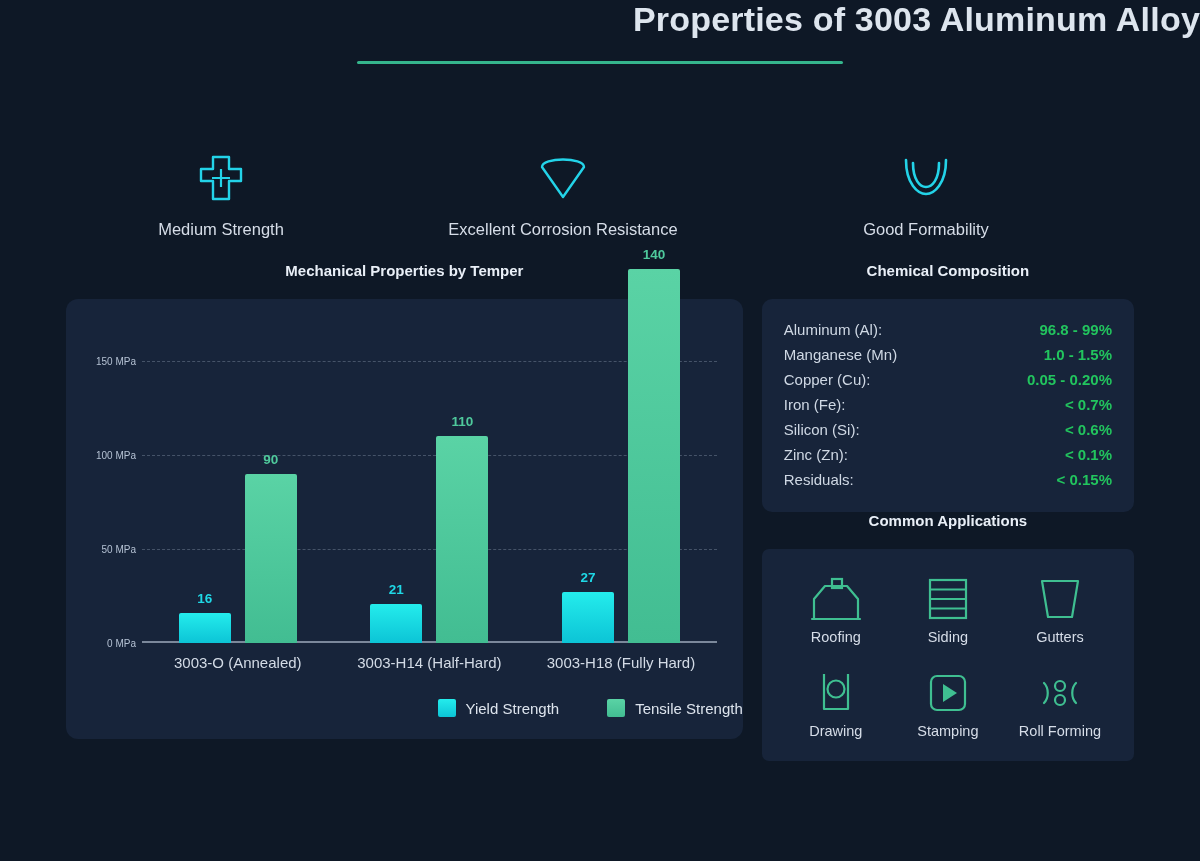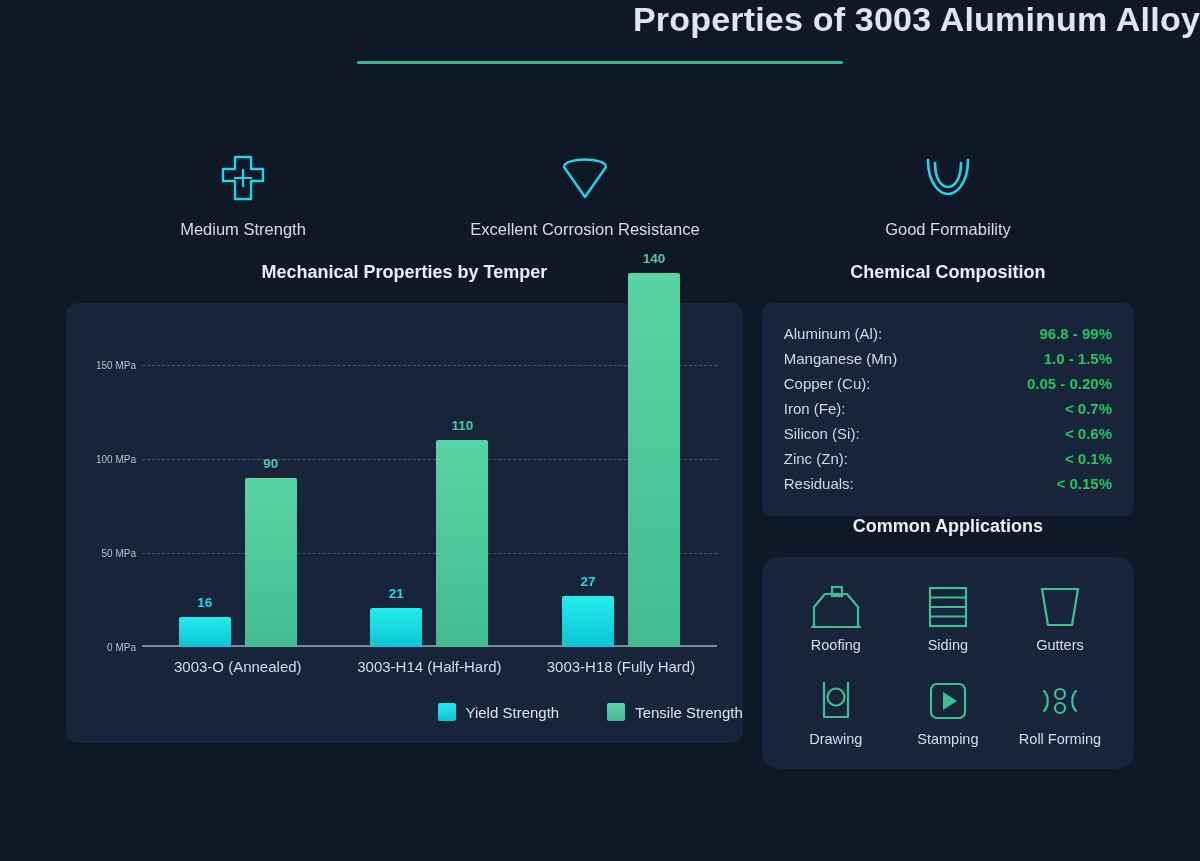--- a/index.html
+++ b/index.html
@@ -29,21 +29,21 @@
     height: 3px;
     background: #35b58c;
     margin: 22px auto 0;
     border-radius: 2px;
   }
 
   
   .features {
     position: absolute;
     top: 150px;
-    left: 72px;
+    left: 50px;
     width: 1068px;
     display: flex;
     align-items: flex-start;
   }
   .feature {
     text-align: center;
   }
   .feature:nth-child(1) { width: 342px; }
   .feature:nth-child(2) { width: 342px; }
   .feature:nth-child(3) { width: 384px; }
@@ -65,21 +65,21 @@
     top: 262px;
     left: 66px;
     width: 1068px;
     display: flex;
     gap: 19px;
   }
   .col-left  { width: 709px; }
   .col-right { width: 390px; }
 
   .section-heading {
-    font-size: 18px;
+    font-size: 15px;
     font-weight: bold;
     color: #e9eff7;
     text-align: center;
     margin-bottom: 20px;
   }
 
   
   .chart-card {
     background: #17243a;
     border-radius: 12px;
@@ -195,21 +195,21 @@
     font-size: 15px;
     padding: 4px 0;
   }
   .comp-name  { color: #cfd8e4; white-space: nowrap; }
   .comp-value { color: #22c55e; font-weight: bold; white-space: nowrap; }
 
   
   .apps-heading { }
   .apps-card {
     background: #17243a;
-    border-radius: 18px;
+    border-radius: 7px;
     padding: 26px 18px 22px 18px;
   }
   .apps-grid {
     display: grid;
     grid-template-columns: repeat(3, 1fr);
     row-gap: 24px;
   }
   .app {
     text-align: center;
   }

